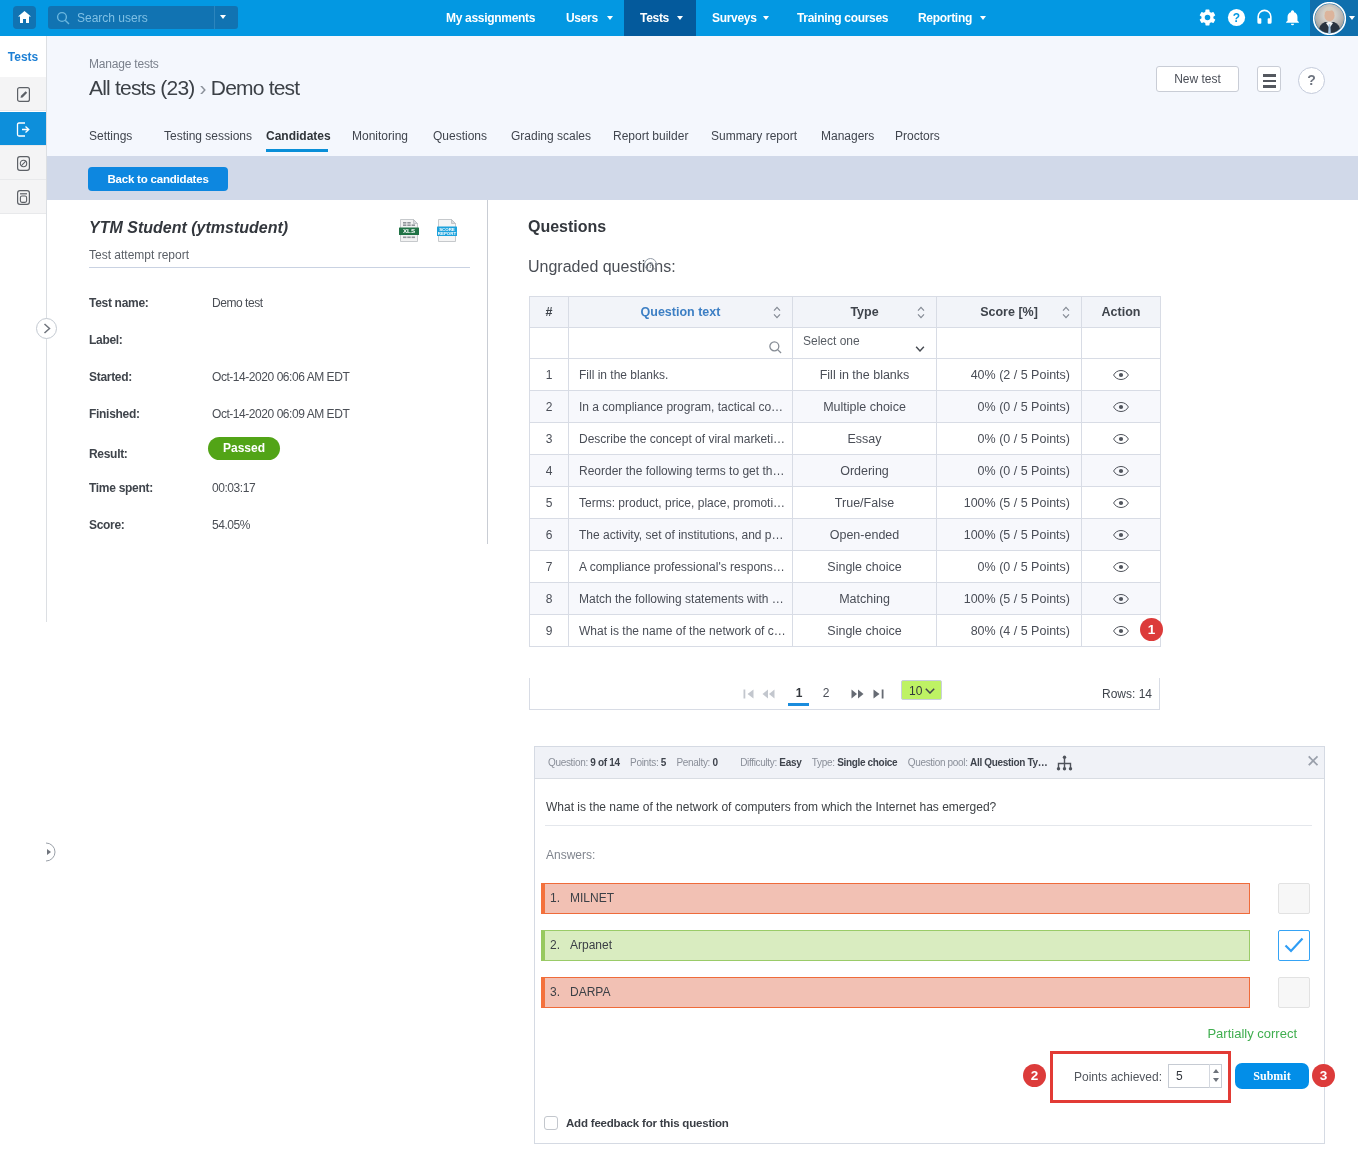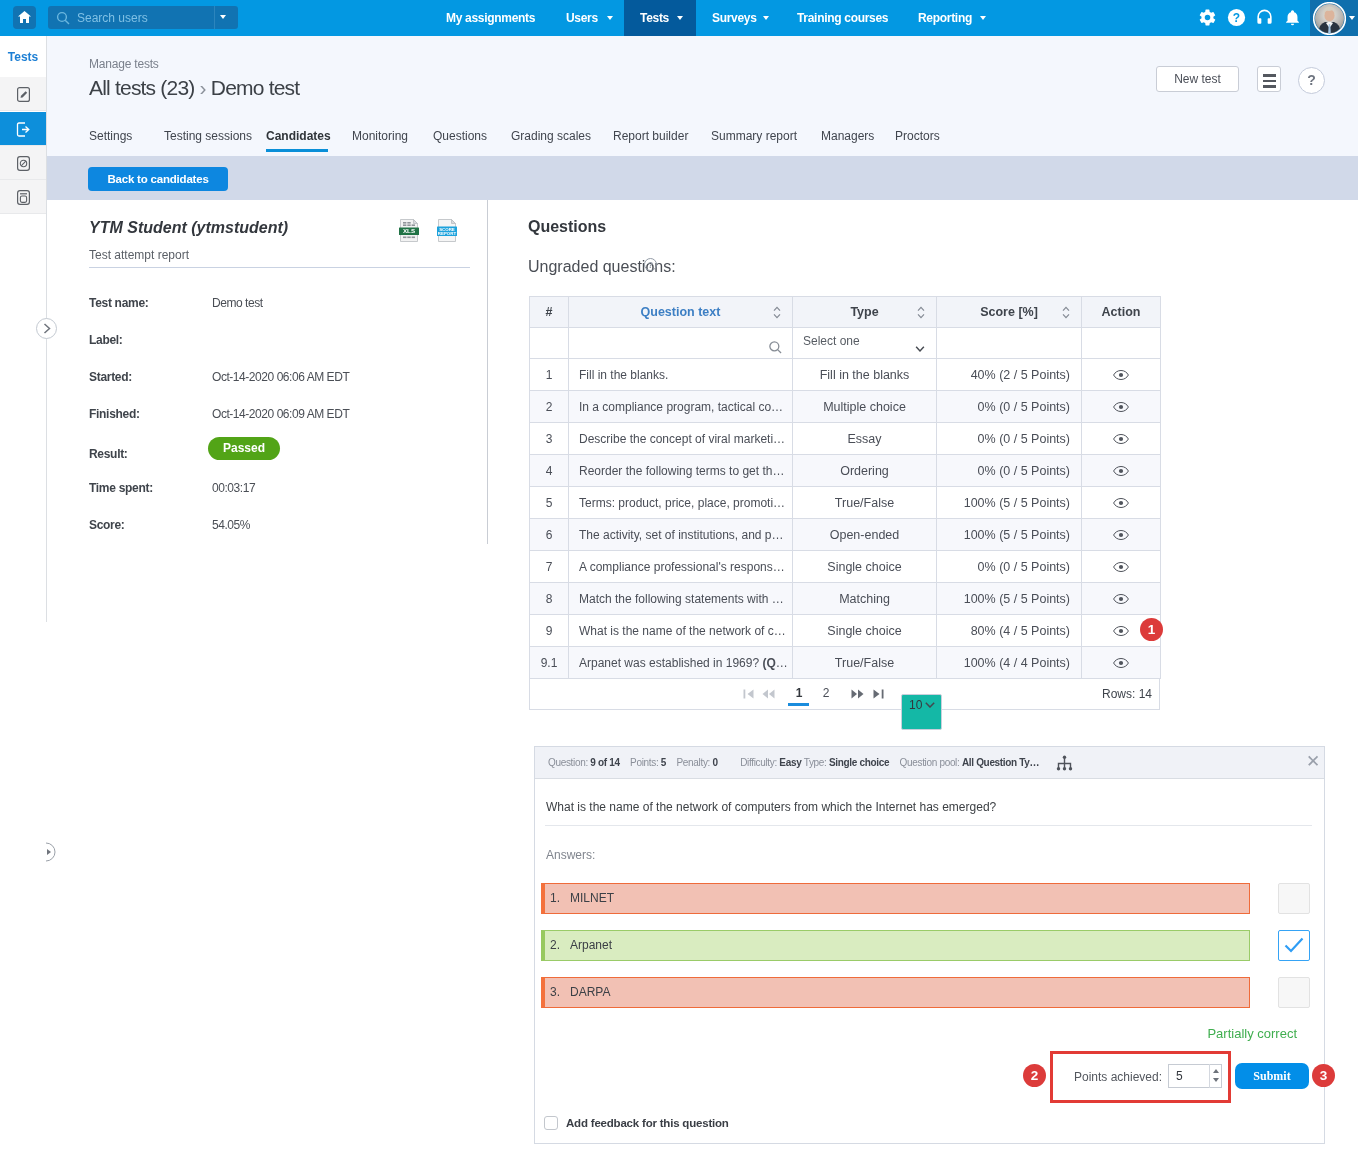--- a/index.html
+++ b/index.html
@@ -76,21 +76,21 @@
 .c-type { width:144px; text-align:center; font-size:12.5px; }
 .c-score { width:145px; text-align:right; padding:0 11px 0 0; font-size:12.5px; }
 .c-act { width:79px; text-align:center; }
 .c-act svg { margin:0 auto; }
 #qtable th { position:relative; } .sorticon { position:absolute; right:11px; top:9px; }
 #pagebar { position:absolute; left:482px; top:478px; width:631px; height:32px; border:1px solid #d8dce5; border-top:none; font-size:12px; color:#3f444c; }
 .pgico { position:absolute; top:11px; }
 #pg1 { position:absolute; left:263px; top:8px; width:12px; text-align:center; font-weight:bold; color:#33373d; }
 #pg1line { position:absolute; left:258px; top:25px; width:21px; height:2.5px; background:#1a8cdd; }
 #pg2 { position:absolute; left:290px; top:8px; width:12px; text-align:center; color:#4a4e57; }
-#pgsel { position:absolute; left:371px; top:16px; width:41px; height:36px; border:1px solid #c9cfdb; border-radius:2px; background:#14b8a6; }
+#pgsel { position:absolute; left:371px; top:2px; width:41px; height:20px; border:1px solid #c9cfdb; border-radius:2px; background:#bef264; }
 #pgsel span { position:absolute; left:7px; top:3px; font-size:12px; color:#33373d; }
 #pgrows { position:absolute; left:572px; top:9px; color:#3f444c; }
 
 
 #panel { position:absolute; left:487px; top:546px; width:791px; height:398px; background:#fff; border:1px solid #d5dae3; }
 #panel-head { position:absolute; left:0; top:0; width:789px; height:32px; background:#f0f2f7; border-bottom:1px solid #d9dde3; font-size:10px; letter-spacing:-0.33px; color:#8a8f99; line-height:31px; }
 #panel-head b { color:#3f444d; font-weight:bold; }
 #treeicon { position:absolute; left:521px; top:8px; }
 #closex { position:absolute; left:768px; top:0px; width:20px; height:31px; color:#9aa0ab; font-size:17px; text-align:center; line-height:29px; }
 #panel-q { position:absolute; left:11px; top:53px; font-size:12px; color:#3d4145; }
@@ -452,32 +452,20 @@
           <td class="c-text">What is the name of the network of c…</td>
           <td class="c-type">Single choice</td>
           <td class="c-score">80% (4 / 5 Points)</td>
           <td class="c-act">
             <svg width="16" height="10" viewBox="0 0 16 10">
               <path d="M8 0.5 C4.8 0.5 2.1 2.2 0.6 5 C2.1 7.8 4.8 9.5 8 9.5 C11.2 9.5 13.9 7.8 15.4 5 C13.9 2.2 11.2 0.5 8 0.5 Z" fill="none" stroke="#4f535b" stroke-width="1"></path>
               <circle cx="8" cy="5" r="2.1" fill="#4f535b"></circle>
             </svg>
           </td>
         </tr>
-      <tr>
-          <td class="c-num">9.1</td>
-          <td class="c-text">Arpanet was established in 1969? <b>(Q</b>…</td>
-          <td class="c-type">True/False</td>
-          <td class="c-score">100% (4 / 4 Points)</td>
-          <td class="c-act">
-            <svg width="16" height="10" viewBox="0 0 16 10">
-              <path d="M8 0.5 C4.8 0.5 2.1 2.2 0.6 5 C2.1 7.8 4.8 9.5 8 9.5 C11.2 9.5 13.9 7.8 15.4 5 C13.9 2.2 11.2 0.5 8 0.5 Z" fill="none" stroke="#4f535b" stroke-width="1"></path>
-              <circle cx="8" cy="5" r="2.1" fill="#4f535b"></circle>
-            </svg>
-          </td>
-        </tr>
     </tbody>
   </table>
   <div id="pagebar">
     <span class="pgico" style="left:213px;">
         <svg width="12" height="10" viewBox="0 0 12 10">
           <rect x="0.5" y="0.5" width="1.8" height="9" fill="#c3c7ce"></rect>
           <path d="M10.5 0.5 L4.5 5 L10.5 9.5 Z" fill="#c3c7ce"></path>
         </svg>
       </span>
     <span class="pgico" style="left:232px;">
@@ -509,21 +497,21 @@
       </span>
     <span id="pgrows">Rows: 14</span>
   </div>
 
   <div id="panel">
     <div id="panel-head">
       <span style="margin-left:13px;">Question: <b>9 of 14</b></span>
       <span style="margin-left:8px;">Points: <b>5</b></span>
       <span style="margin-left:8px;">Penalty: <b>0</b></span>
       <span style="margin-left:20px;">Difficulty: <b>Easy</b></span>
-      <span style="margin-left:0;">Type: <b>Single choice</b></span>
+      <span style="margin-left:8px;">Type: <b>Single choice</b></span>
       <span style="margin-left:8px;">Question pool: <b>All Question Ty…</b></span>
       <span id="treeicon">
           <svg width="17" height="16" viewBox="0 0 17 16">
             <g stroke="#4f535b" stroke-width="1.4" fill="none">
               <line x1="8.5" y1="3" x2="8.5" y2="13"></line>
               <path d="M2.5 13 L2.5 8.5 L14.5 8.5 L14.5 13"></path>
             </g>
             <g fill="#4f535b">
               <circle cx="8.5" cy="2.2" r="1.7"></circle>
               <circle cx="2.5" cy="13.8" r="1.7"></circle>

